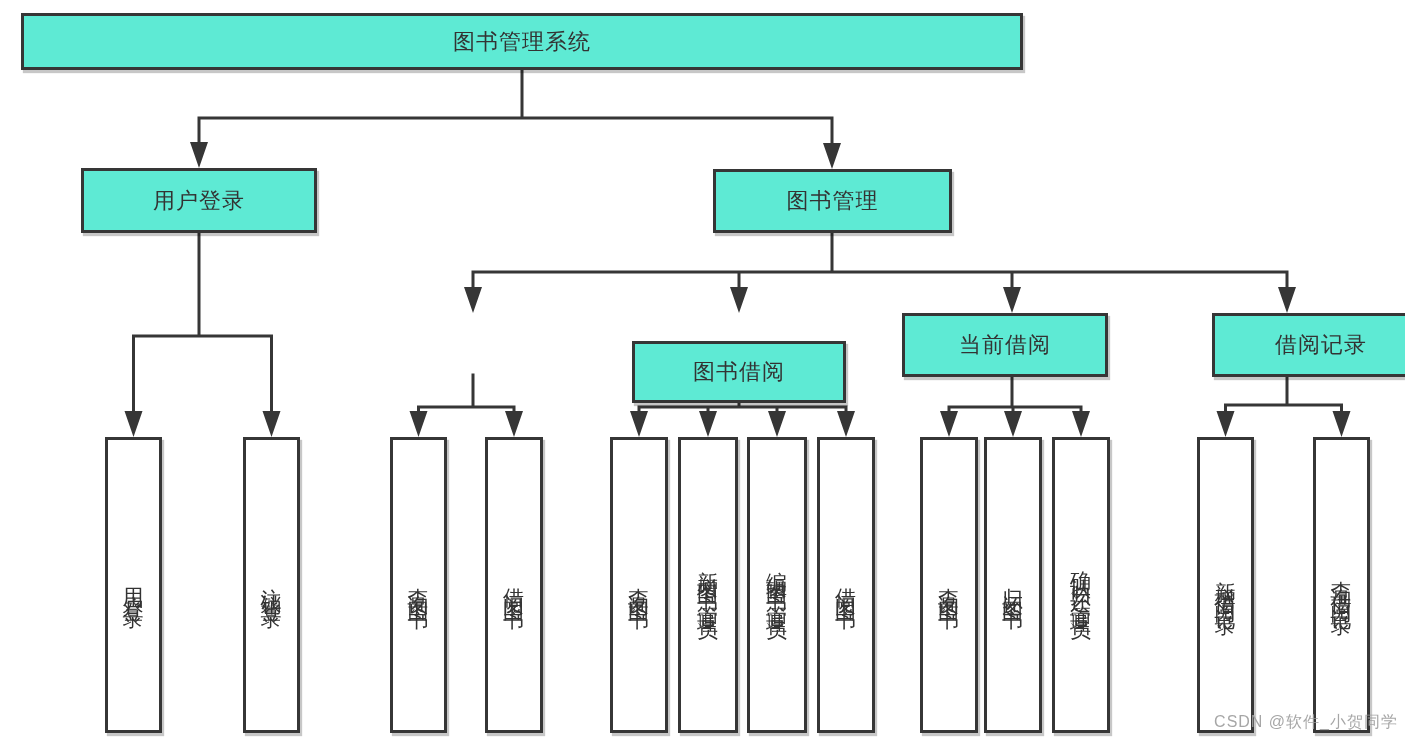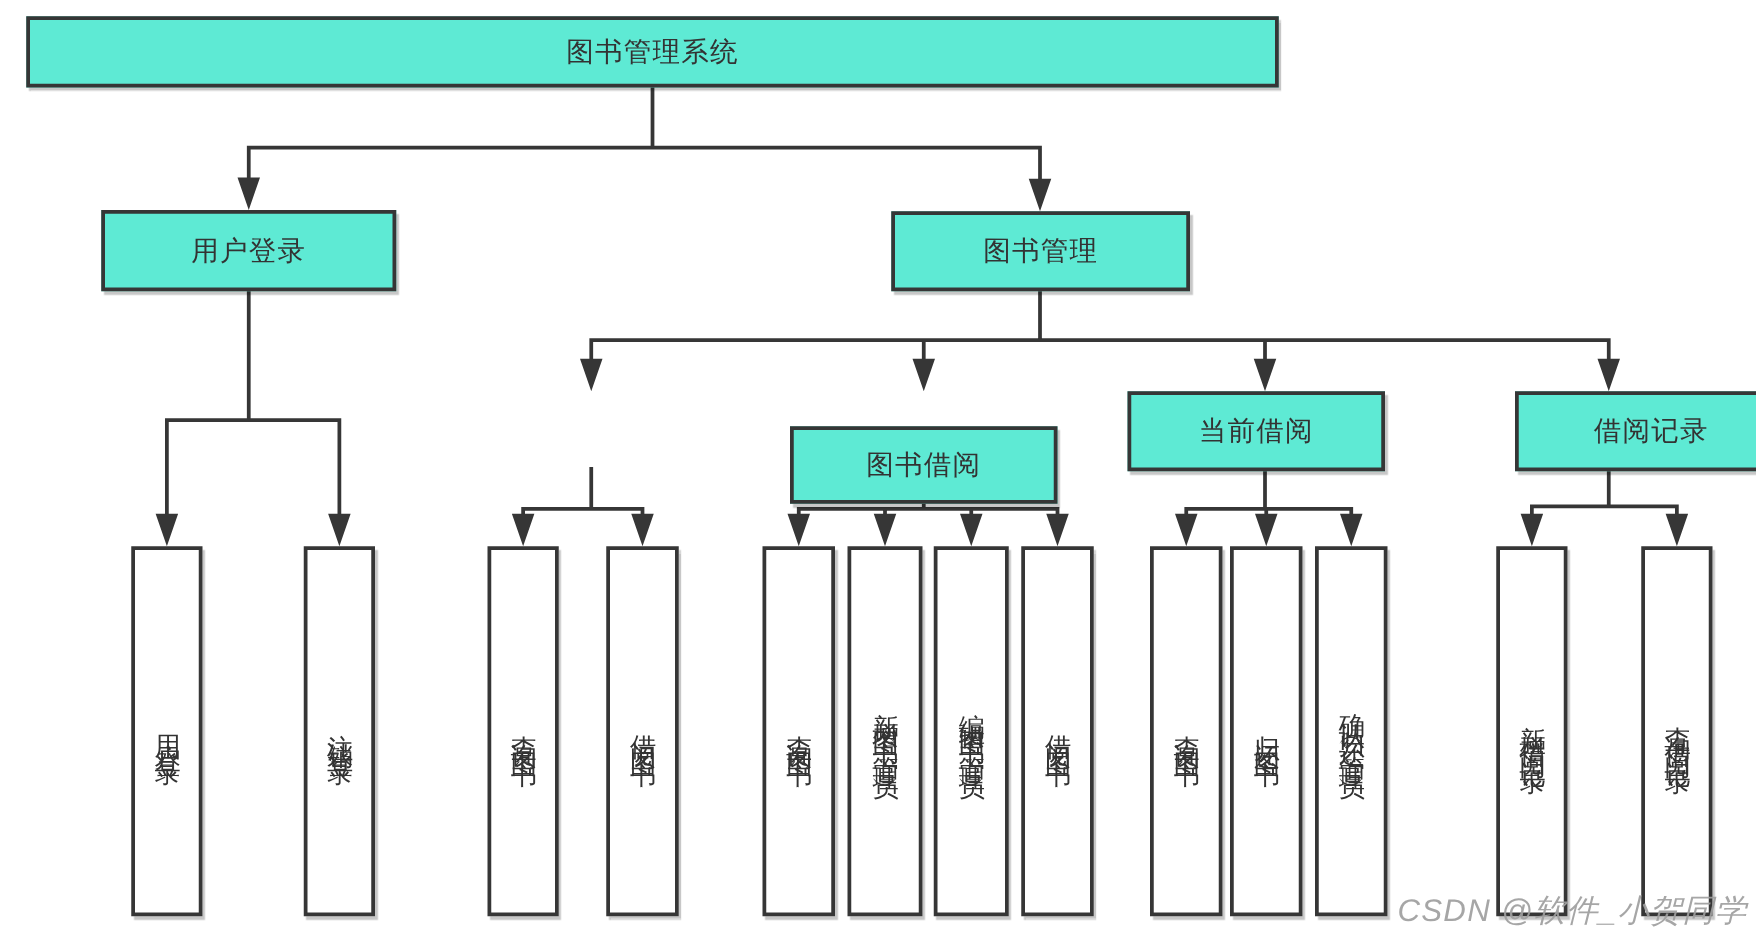--- a/index.html
+++ b/index.html
@@ -56,25 +56,24 @@
     font-size: 21px;
     letter-spacing: 7px;
     line-height: 1;
     color: #333333;
   }
   #watermark {
     position: absolute;
     right: 7px;
     top: 712px;
     z-index: 3;
-    font-size: 25px;
+    font-size: 16px;
     color: rgba(158,158,158,0.92);
     letter-spacing: 1px;
     white-space: nowrap;
-    font-style: italic;
   }
 </style>
 </head>
 <body>
 
 <div id="stage">
 
   <svg id="connectors" viewBox="0 0 1405 747" xmlns="http://www.w3.org/2000/svg">
     <path d="M522,70 V118 M199,118 H832 M199,118 V146 M832,118 V147
              M199,233 V336 M133.5,336 H271.5 M133.5,336 V415 M271.5,336 V415

